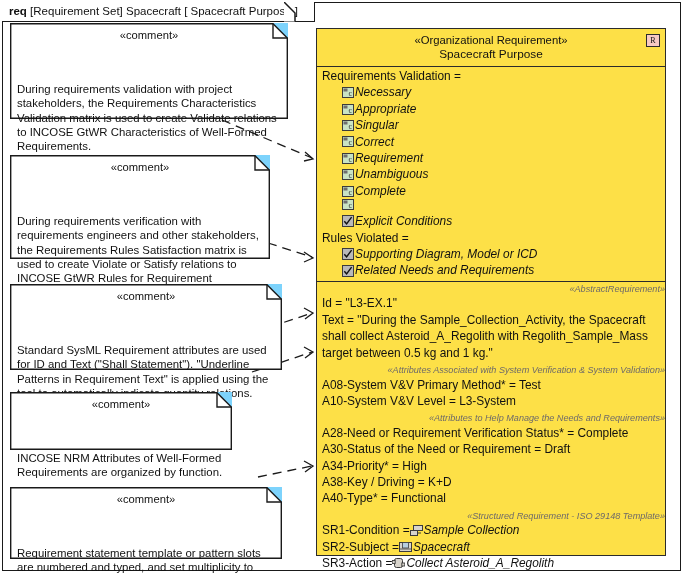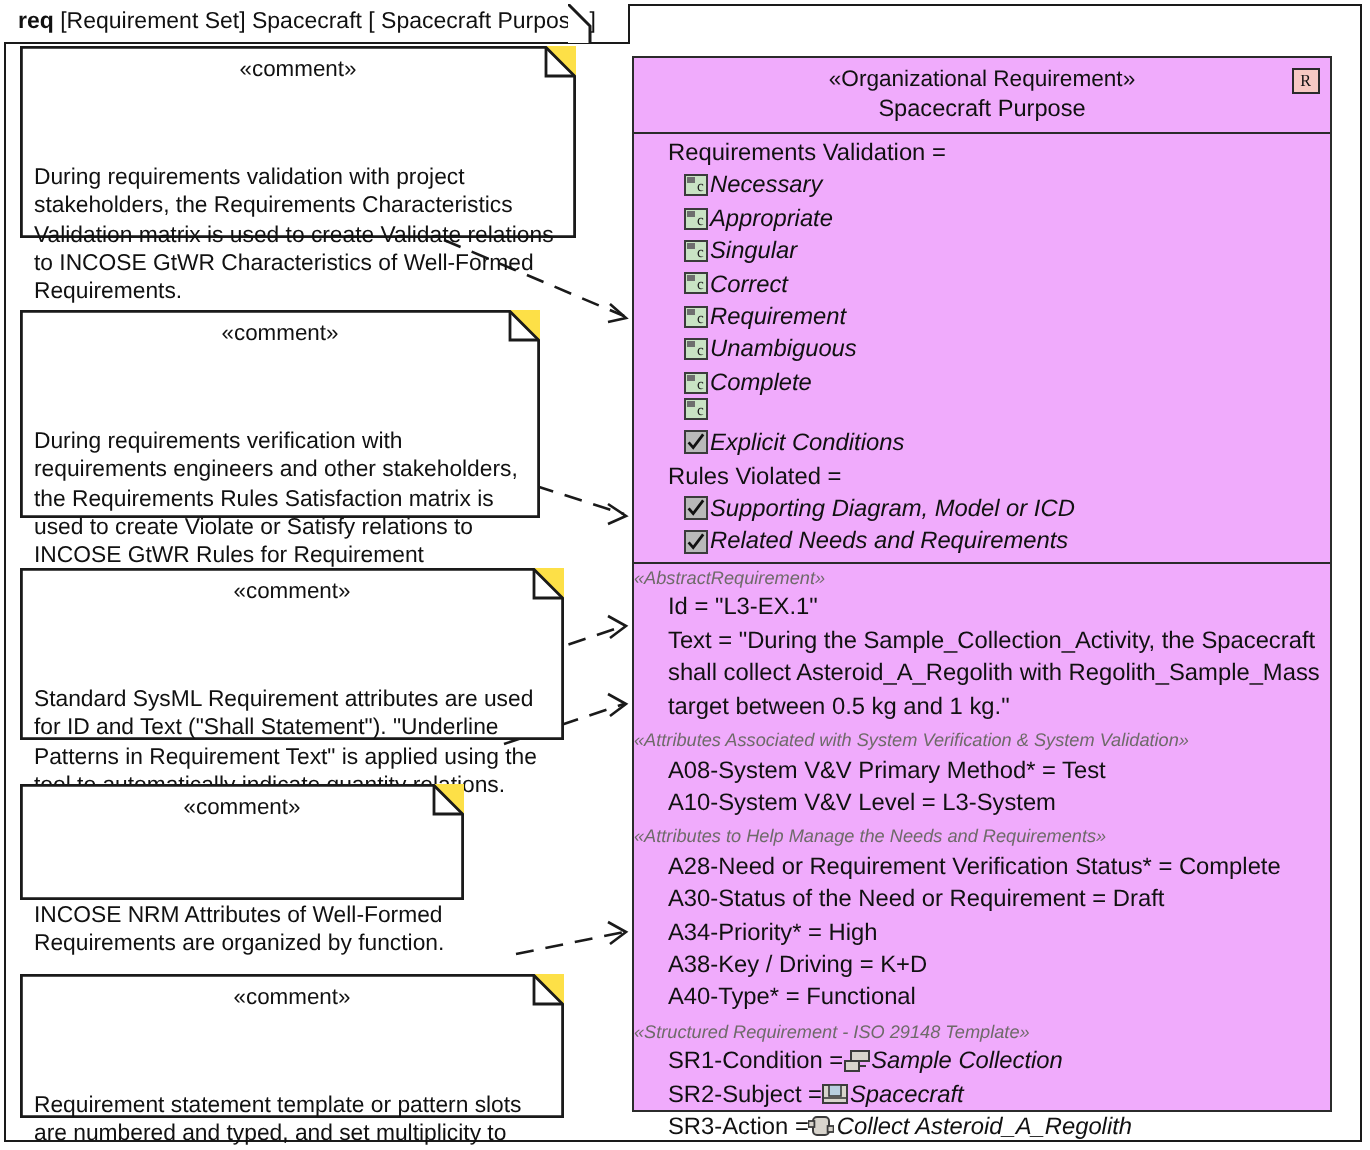--- a/index.html
+++ b/index.html
@@ -54,21 +54,21 @@
     top: 2px;
     height: 20px;
     width: 12px;
     z-index: 6;
     pointer-events: none;
   }
 
   
   .note {
     position: absolute;
-    background: #fde047;
+    background: #7dd3fc;
     box-sizing: border-box;
     z-index: 4;
   }
   .note svg.note-shape {
     position: absolute;
     left: 0;
     top: 0;
     width: 100%;
     height: 100%;
     overflow: visible;
@@ -91,21 +91,21 @@
     margin-top: 40px;
   }
 
   
   .req-block {
     position: absolute;
     left: 316px;
     top: 28px;
     width: 350px;
     height: 528px;
-    background: #f0abfc;
+    background: #fde047;
     border: 1.4px solid #2b2b2b;
     box-sizing: border-box;
     z-index: 3;
   }
   .req-header {
     position: relative;
     padding: 4px 4px 4px 4px;
     border-bottom: 1.4px solid #2b2b2b;
     text-align: center;
     color: #111;
@@ -144,37 +144,37 @@
   .compartment {
     padding: 1px 0 2px 0;
     color: #111;
   }
   .compartment.bordered {
     border-top: 1.4px solid #2b2b2b;
   }
   .row {
     font-size: 11.9px;
     line-height: 16.4px;
-    padding-left: 17px;
+    padding-left: 5px;
     white-space: nowrap;
     display: flex;
     align-items: center;
   }
   .row.indent {
     padding-left: 25px;
   }
   .row.wrap {
     white-space: normal;
     display: block;
     padding-right: 5px;
   }
   .stereo-sep {
     font-size: 9.1px;
     line-height: 12.5px;
-    text-align: left;
+    text-align: right;
     color: #6e6a69;
     font-style: italic;
   }
 
   
   .icn {
     display: inline-block;
     flex: 0 0 auto;
     margin-right: 1px;
     vertical-align: -2px;

